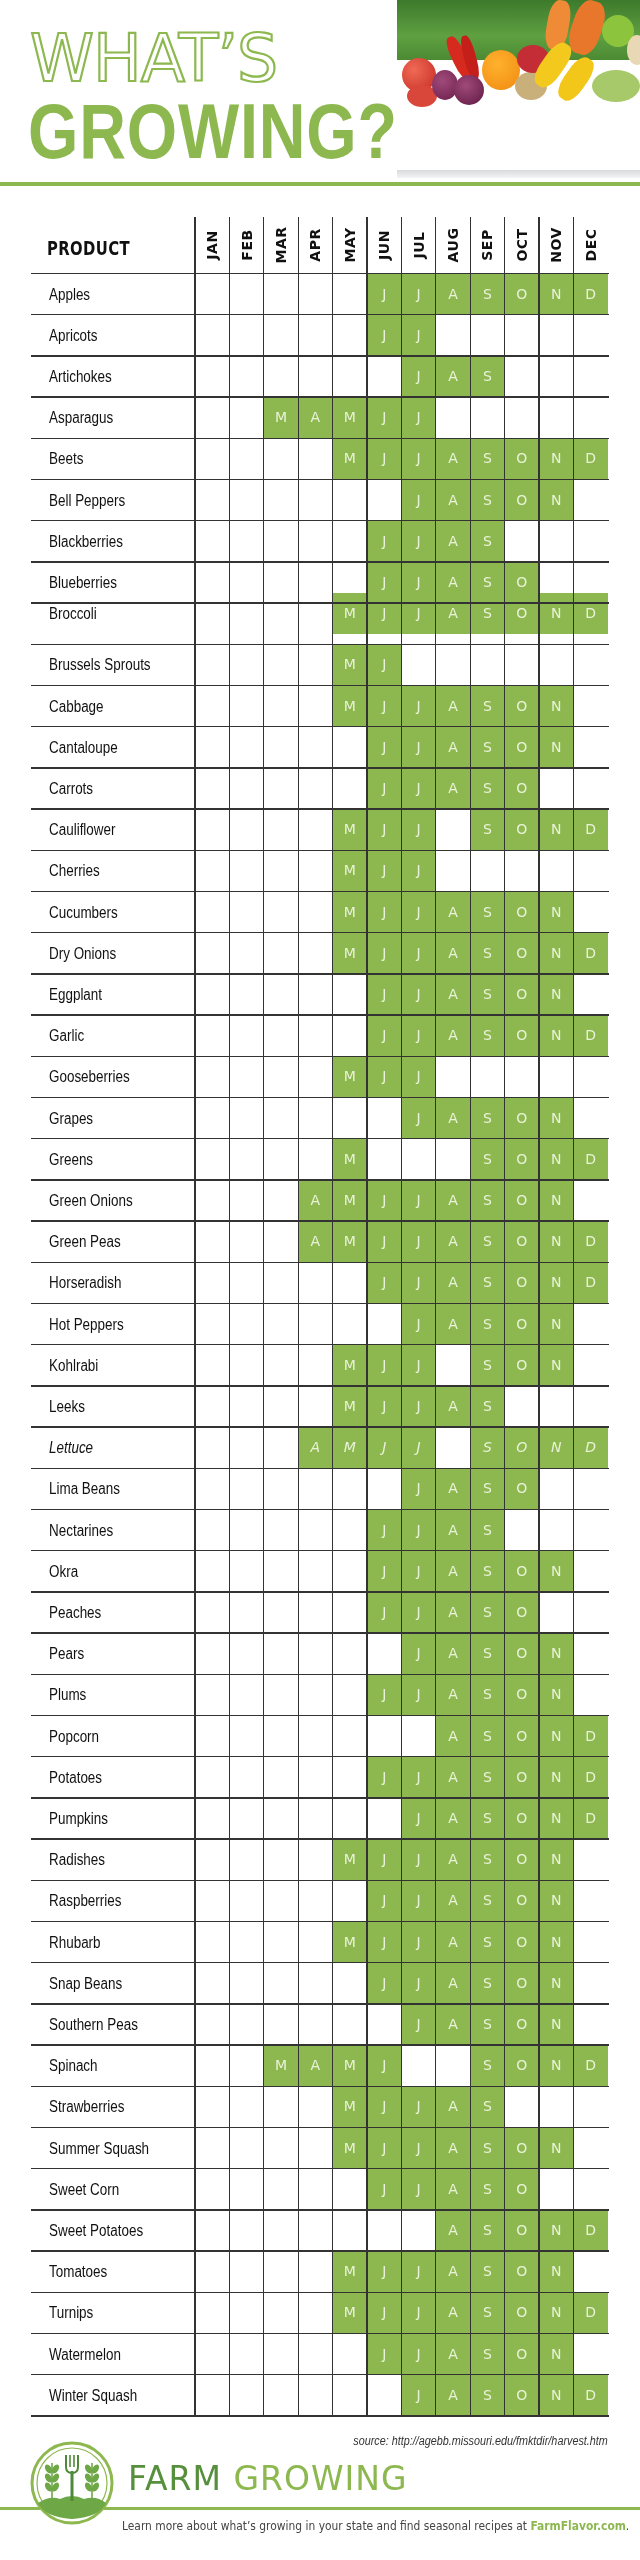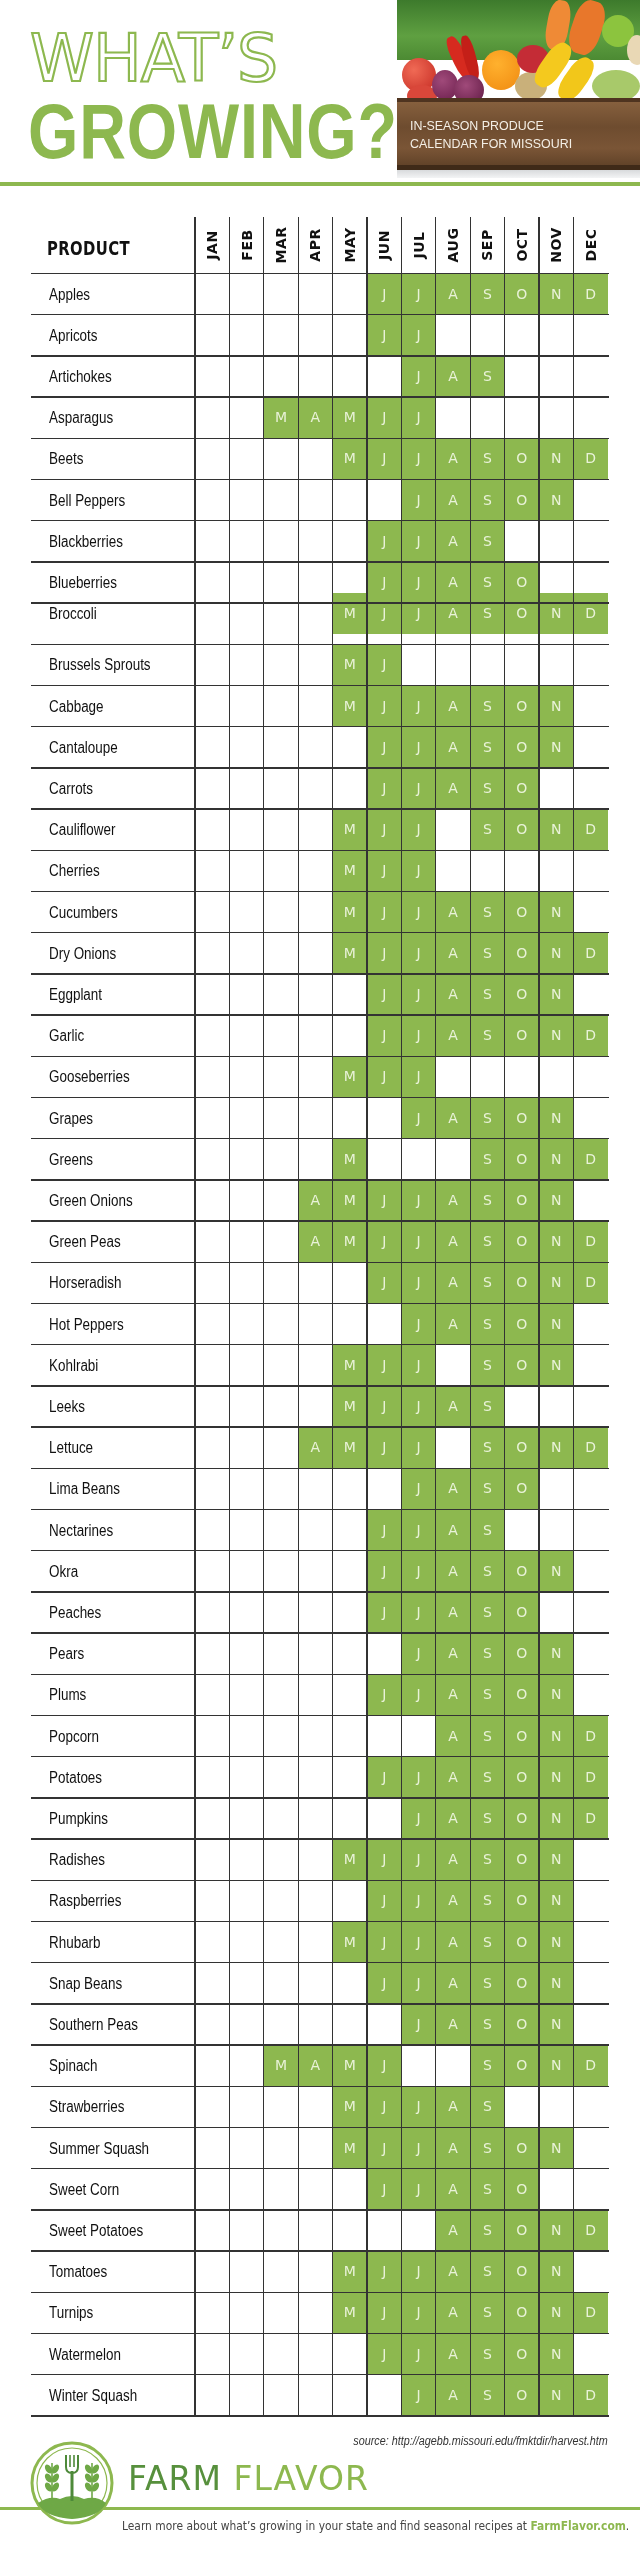--- a/index.html
+++ b/index.html
@@ -57,24 +57,20 @@
   <div class="veg" style="left:5px;top:58px;width:34px;height:34px;background:radial-gradient(circle at 35% 35%,#f06a55,#c42a22);"></div>
   <div class="veg" style="left:10px;top:85px;width:30px;height:22px;background:#d9473a;"></div>
   <div class="veg" style="left:35px;top:70px;width:26px;height:30px;background:radial-gradient(circle at 40% 35%,#a04a7a,#6b1e4c);"></div>
   <div class="veg" style="left:57px;top:75px;width:30px;height:30px;background:radial-gradient(circle at 40% 35%,#a04a7a,#5e1842);"></div>
   <div class="veg" style="left:85px;top:50px;width:38px;height:40px;background:radial-gradient(circle at 40% 35%,#ffb12e,#f08a10);"></div>
   <div class="veg" style="left:118px;top:72px;width:32px;height:28px;background:#c9b07a;"></div>
   <div class="veg" style="left:120px;top:45px;width:32px;height:28px;background:#c42c36;"></div>
   <div class="veg" style="left:145px;top:40px;width:22px;height:50px;border-radius:40%;background:#f4c91e;transform:rotate(35deg);"></div>
   <div class="veg" style="left:168px;top:55px;width:22px;height:48px;border-radius:40%;background:#f2c71a;transform:rotate(35deg);"></div>
   <div class="veg" style="left:195px;top:70px;width:48px;height:32px;background:#a8c96a;"></div>
-  <div id="crate-box">
-    <div class="crate-line" style="top:20px;">IN-SEASON PRODUCE</div>
-    <div class="crate-line" style="top:38px;">CALENDAR FOR MISSOURI</div>
-  </div>
   <div id="crate-shadow"></div>
 </div>
 
 <div id="header-rule" class="abs"></div>
 
 <div id="table" class="abs">
   <div id="hdr-product">PRODUCT</div>
   <div id="month-headers">
       <div class="month-hdr" style="left: 164px;">
         <span>JAN</span>
@@ -527,21 +523,21 @@
         <div class="cell" style="left: 267.2px;"></div>
         <div class="cell on" style="left: 301.6px;">M</div>
         <div class="cell on" style="left: 336px;">J</div>
         <div class="cell on" style="left: 370.4px;">J</div>
         <div class="cell on" style="left: 404.8px;">A</div>
         <div class="cell on" style="left: 439.2px;">S</div>
         <div class="cell" style="left: 473.6px;"></div>
         <div class="cell" style="left: 508px;"></div>
         <div class="cell" style="left: 542.4px;"></div>
       </div>
-      <div class="row" style="top: 1210.1px;">
+      <div class="row" style="top: 1210.1px; font-style: italic;">
         <div class="name">Lettuce</div>
         <div class="cell" style="left: 164px;"></div>
         <div class="cell" style="left: 198.4px;"></div>
         <div class="cell" style="left: 232.8px;"></div>
         <div class="cell on" style="left: 267.2px;">A</div>
         <div class="cell on" style="left: 301.6px;">M</div>
         <div class="cell on" style="left: 336px;">J</div>
         <div class="cell on" style="left: 370.4px;">J</div>
         <div class="cell" style="left: 404.8px;"></div>
         <div class="cell on" style="left: 439.2px;">S</div>
@@ -995,15 +991,15 @@
       <ellipse cx="65.5" cy="28" rx="3" ry="5" transform="rotate(30 65.5 28)"></ellipse>
       <ellipse cx="58.5" cy="37" rx="3" ry="5" transform="rotate(-30 58.5 37)"></ellipse>
       <ellipse cx="65.5" cy="37" rx="3" ry="5" transform="rotate(30 65.5 37)"></ellipse>
       <ellipse cx="58.5" cy="46" rx="3" ry="5" transform="rotate(-30 58.5 46)"></ellipse>
       <ellipse cx="65.5" cy="46" rx="3" ry="5" transform="rotate(30 65.5 46)"></ellipse>
     </g>
   </svg>
 </div>
 <div id="brand" class="abs">
   <span class="farm">FARM</span>
-  <span class="flavor">FLAVOR</span>
+  <span class="flavor">GROWING</span>
 </div>
 <div id="tagline" class="abs"><span>Learn more about what’s growing in your state and find seasonal recipes at </span><span class="link">FarmFlavor.com</span><span>.</span></div>
 
 </body></html>

